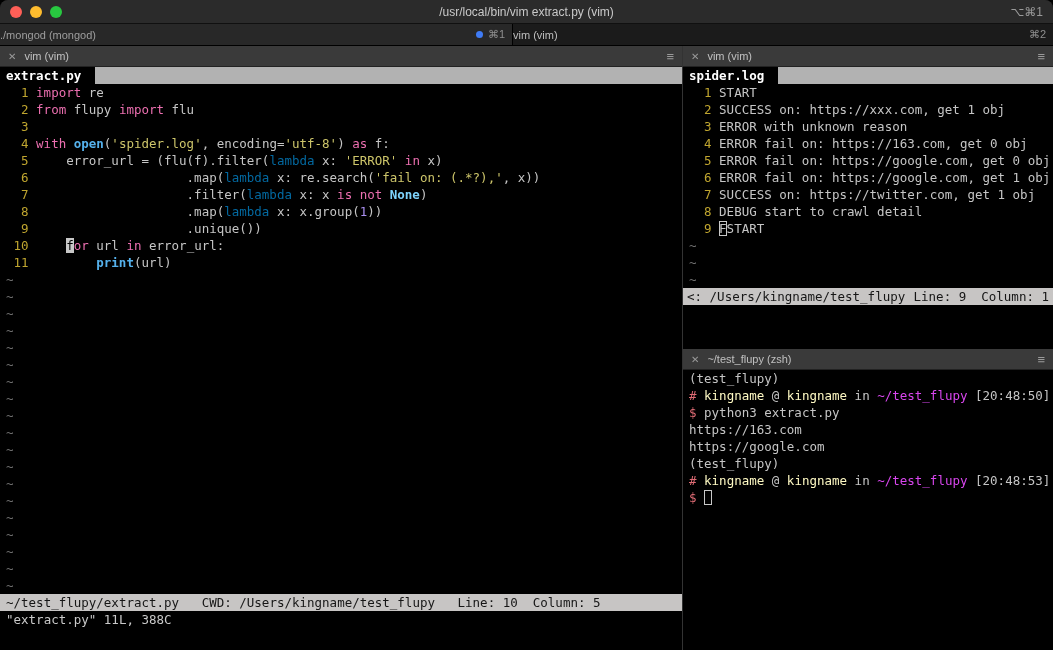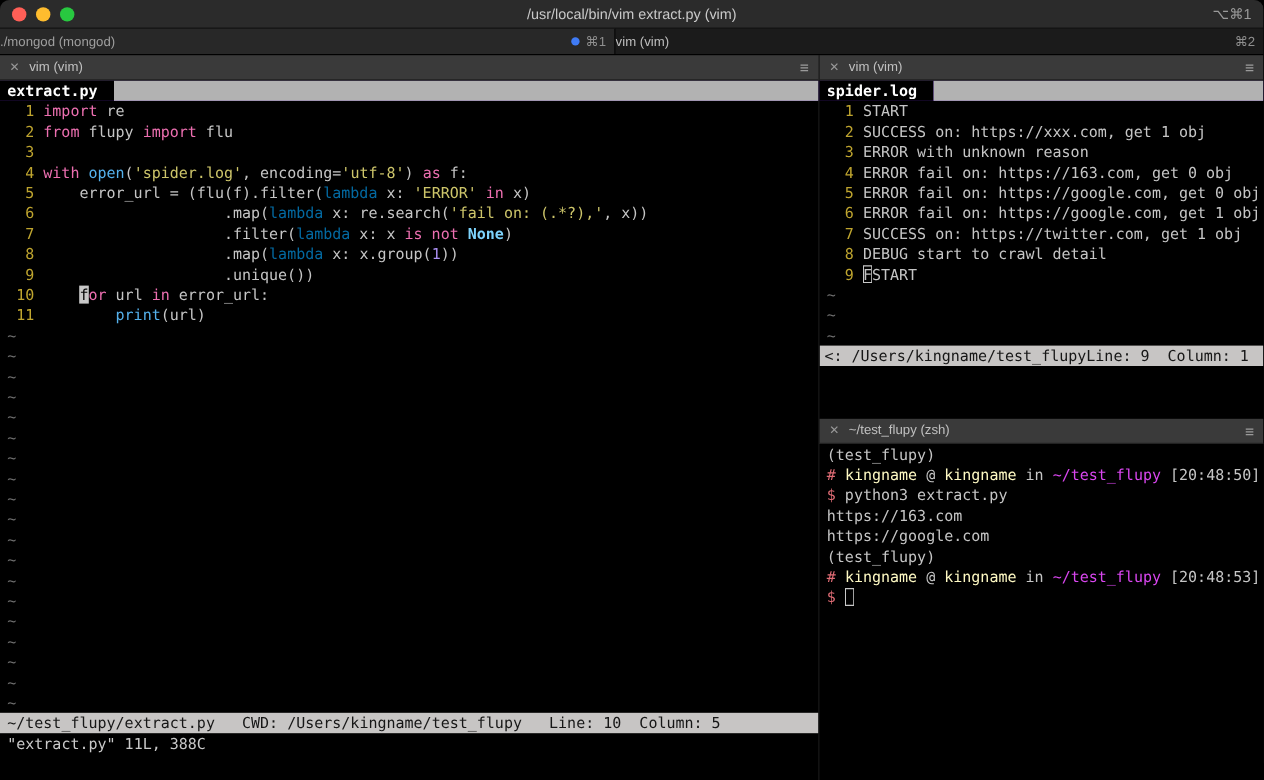--- a/index.html
+++ b/index.html
@@ -37,27 +37,27 @@
   .menu-burger{position:absolute;right:8px;color:#9a9a9a;font-size:13px;cursor:default}
 
   
   .term{flex:1;background:#000;font-size:12.5px;line-height:17px;color:#c5c5c5;overflow:hidden;display:flex;flex-direction:column}
   .trow{height:17px;white-space:pre;padding-left:6px;overflow:hidden}
   .lnum{display:inline-block;width:3ch;text-align:right;margin-right:1ch;color:#bfa52f}
   .tabline{flex:0 0 17px;display:flex;background:#6d28d9}
   .tabline-label{color:#fff;font-weight:bold;padding:0 14px 0 6px;background:#000;white-space:pre}
   .tabline-fill{flex:1;background:#b2b2b2}
   .statusbar{flex:0 0 17px;background:#c7c5c4;color:#161616;font-size:12.5px;line-height:17px;white-space:pre;padding:0 6px;overflow:hidden}
-  .sb-flex{display:flex;padding:0 4px}
+  .sb-flex{display:flex;justify-content:space-between;padding:0 4px}
   .vim-msg{flex:0 0 17px;white-space:pre;padding-left:6px;color:#c9c9c9}
 
   
   .c-p{color:#c5c5c5}
   .c-kw{color:#ec6fb0}
-  .c-fn{color:#55b1ec;font-weight:normal}
+  .c-fn{color:#55b1ec;font-weight:bold}
   .c-str{color:#cdc56a}
   .c-stmt{color:#0369a1}
   .c-const{color:#7dd3fc;font-weight:bold}
   .c-num{color:#a98ef0}
   .c-cursor{background:#c8c8c8;color:#000}
   .c-hollow{box-shadow:inset 0 0 0 1px #c8c8c8}
   .c-red{color:#e06c75}
   .c-cyan{color:#fef9c3}
   .c-yellow{color:#d946ef;font-weight:normal}
   .c-tilde{color:#6e6e6e}

